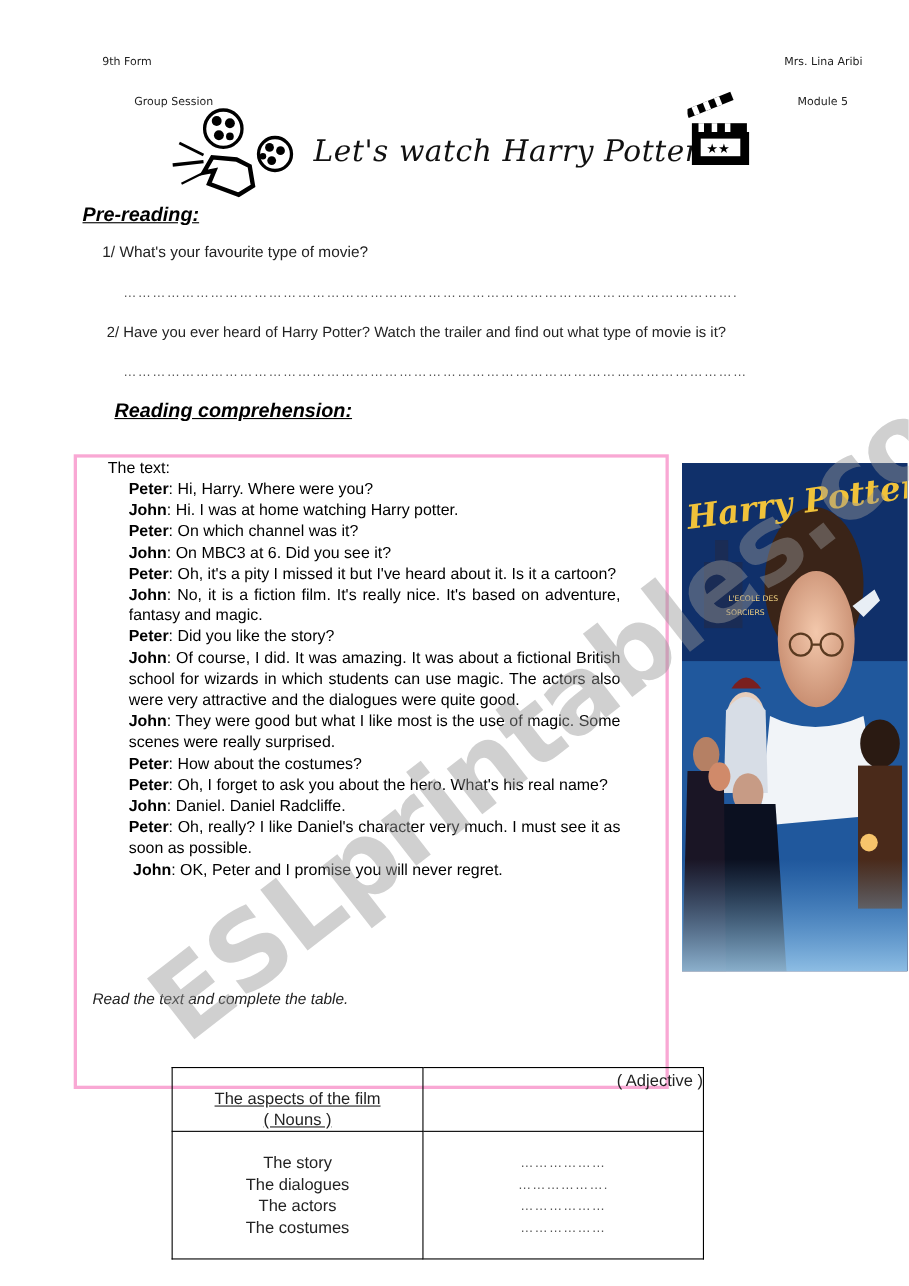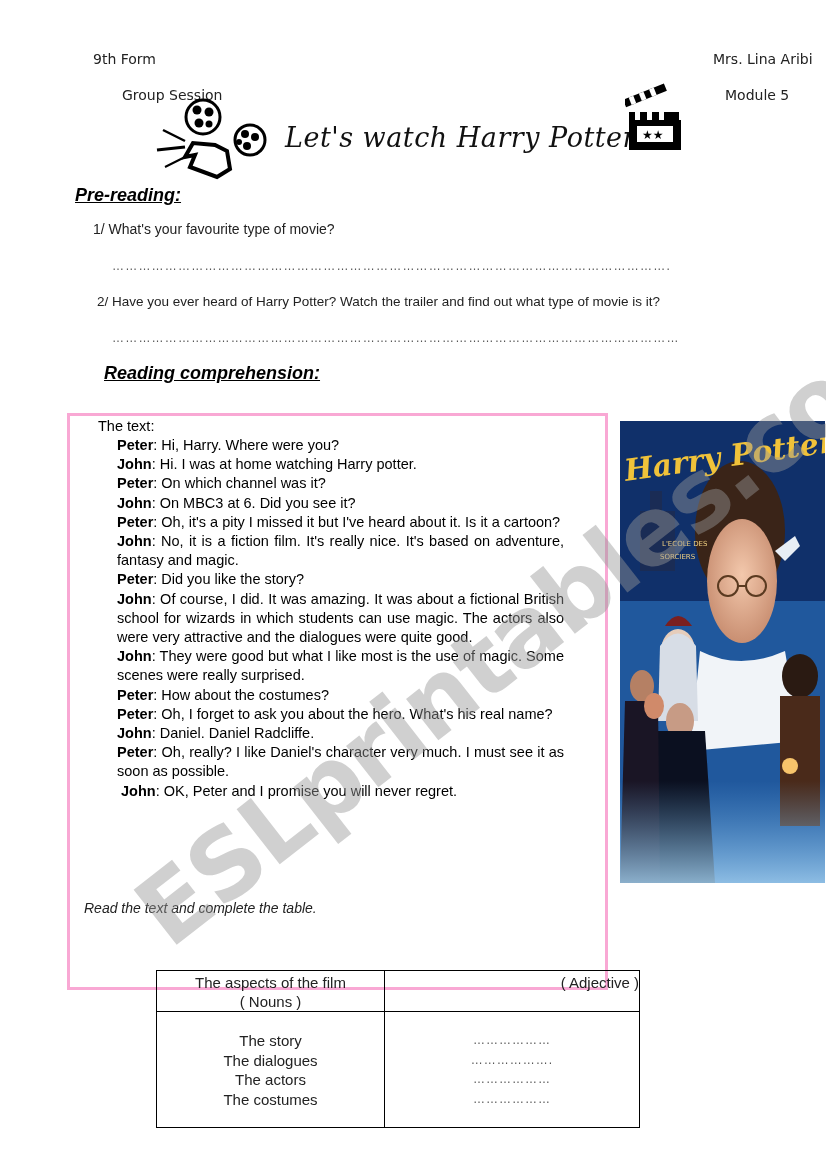--- a/index.html
+++ b/index.html
@@ -1,18 +1,18 @@
 <!DOCTYPE html>
 <html><head>
 <meta charset="utf-8">
 <style>
   html, body { margin: 0; padding: 0; background: #ffffff; }
   body { width: 826px; height: 1169px; position: relative; overflow: hidden; font-family: "Liberation Sans", sans-serif; color: #000; }
   .abs { position: absolute; }
-  .hdr { font-family: "DejaVu Sans", sans-serif; font-size: 14px; color: #222; }
+  .hdr { font-family: "DejaVu Sans", sans-serif; font-size: 10px; color: #222; }
   .title { font-family: "DejaVu Serif", serif; font-size: 27px; letter-spacing: 0.5px; color: #111; font-style: italic; }
   .section { font-family: "Liberation Sans", sans-serif; font-weight: bold; font-style: italic; text-decoration: underline; font-size: 18px; }
   .q { font-family: "Liberation Sans", sans-serif; font-size: 14px; color: #222; }
   .dots { font-family: "Liberation Sans", sans-serif; font-size: 12px; color: #555; letter-spacing: 1.2px; white-space: nowrap; overflow: hidden; }
   .textbox { left: 67px; top: 413px; width: 541px; height: 577px; border: 3px solid #f9a8d4; box-sizing: border-box; }
   .textbox .label { position: absolute; left: 28px; top: 2px; font-size: 14.5px; }
   .dialogue { position: absolute; left: 47px; top: 20px; width: 447px; font-size: 14.5px; line-height: 19.2px; text-align: justify; }
   .dialogue p { margin: 0; }
   .dialogue b { font-weight: bold; }
   .poster { left: 620px; top: 421px; width: 205px; height: 462px; overflow: hidden;
@@ -144,21 +144,21 @@
     <text x="42" y="125" font-family="DejaVu Sans, sans-serif" font-size="7" fill="#f0d080">L'ECOLE DES</text>
     <text x="40" y="138" font-family="DejaVu Sans, sans-serif" font-size="7" fill="#f0d080">SORCIERS</text>
   </svg>
 </div>
 
 <div class="abs instr" style="left:84px; top:880px;margin-top:20px;">Read the text and complete the table.</div>
 
 <table class="tb">
   <tbody>
       <tr style="height:38px;">
-    <td style="width:227px; line-height:19px; padding-top:2px;">
+    <td style="width:227px; line-height:19px; padding-top:19px;text-decoration:underline;">
       <div>The aspects of the film</div>
       <div>( Nouns )</div>
     </td>
     <td style="line-height:19px; padding-top:2px;text-align:right;">( Adjective )</td>
   </tr>
   <tr style="height:116px;">
     <td style="padding-top:19px; line-height:19.5px;">
       <div>The story</div>
       <div>The dialogues</div>
       <div>The actors</div>

